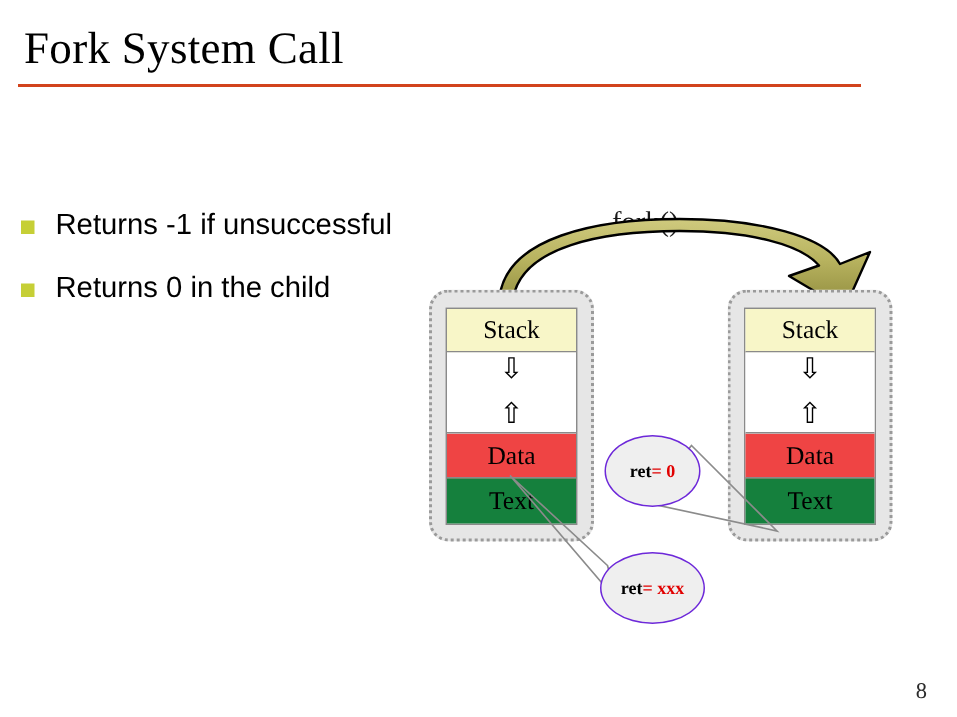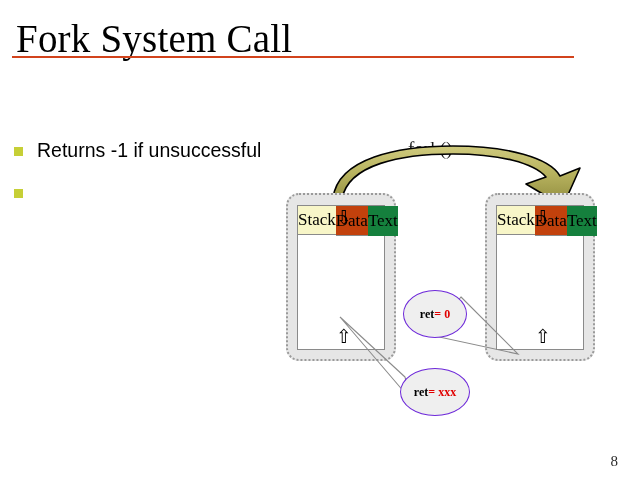--- a/index.html
+++ b/index.html
@@ -9,21 +9,21 @@
     font-family:"Liberation Serif", serif;
     position:relative;
     overflow:hidden;
   }
   .slide{position:absolute;inset:0;}
 
   
   .title{
     position:absolute;
     left:16px; top:16px;
-    font-size:39px;
+    font-size:30px;
     color:#000000;
     font-family:"Liberation Serif", serif;
     letter-spacing:0.2px;
     white-space:nowrap;
   }
   .title-rule{
     position:absolute;
     left:12px; top:56px;
     width:562px; height:2px;
     background:#d2431c;
@@ -89,21 +89,21 @@
   .proc-right{ left:207px; }
 
   .proc-inner{
     position:absolute;
     left:9px; top:10px;
     width:88px; height:145px;
     background:#ffffff;
     border:1px solid #8a8a8a;
     box-sizing:border-box;
     display:flex;
-    flex-direction:row;
+    flex-direction:column;
   }
   .seg{
     box-sizing:border-box;
     display:flex;
     align-items:center;
     justify-content:center;
     font-size:17px;
     color:#000000;
     font-family:"Liberation Serif", serif;
   }
@@ -113,21 +113,21 @@
     border-bottom:1px solid #8a8a8a;
   }
   .seg-gap{
     flex:1 1 auto;
     background:#ffffff;
     border-bottom:1px solid #8a8a8a;
     position:relative;
   }
   .seg-data{
     height:30px;
-    background:#c2410c;
+    background:#ef4444;
     border-bottom:1px solid #8a8a8a;
   }
   .seg-text{
     height:30px;
     background:#15803d;
   }
   .arrow-dn, .arrow-up{
     position:absolute;
     left:0; right:0;
     text-align:center;
@@ -189,20 +189,21 @@
 
   <div class="bullets">
 
     <div class="bullet-row">
       <span class="bullet-mark"></span>
       <span class="bullet-text">Returns -1 if unsuccessful</span>
     </div>
 
     <div class="bullet-row">
       <span class="bullet-mark"></span>
+      <span class="bullet-text">Returns 0 in the child</span>
     </div>
 
 
   </div>
 
   <div class="diagram">
 
     <div class="fork-label">fork()</div>
 
     <svg class="fork-arrow" viewBox="0 0 350 110">

